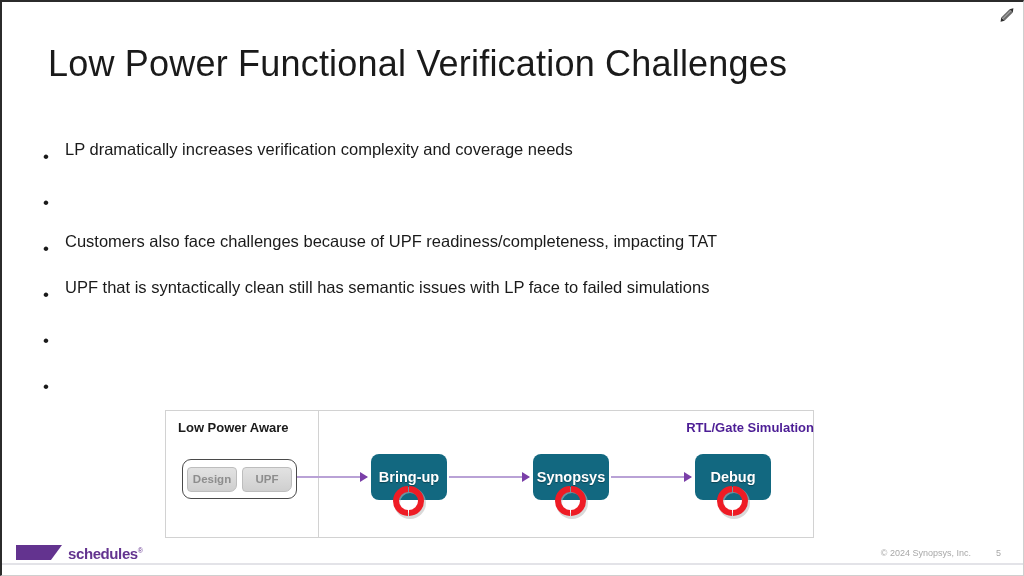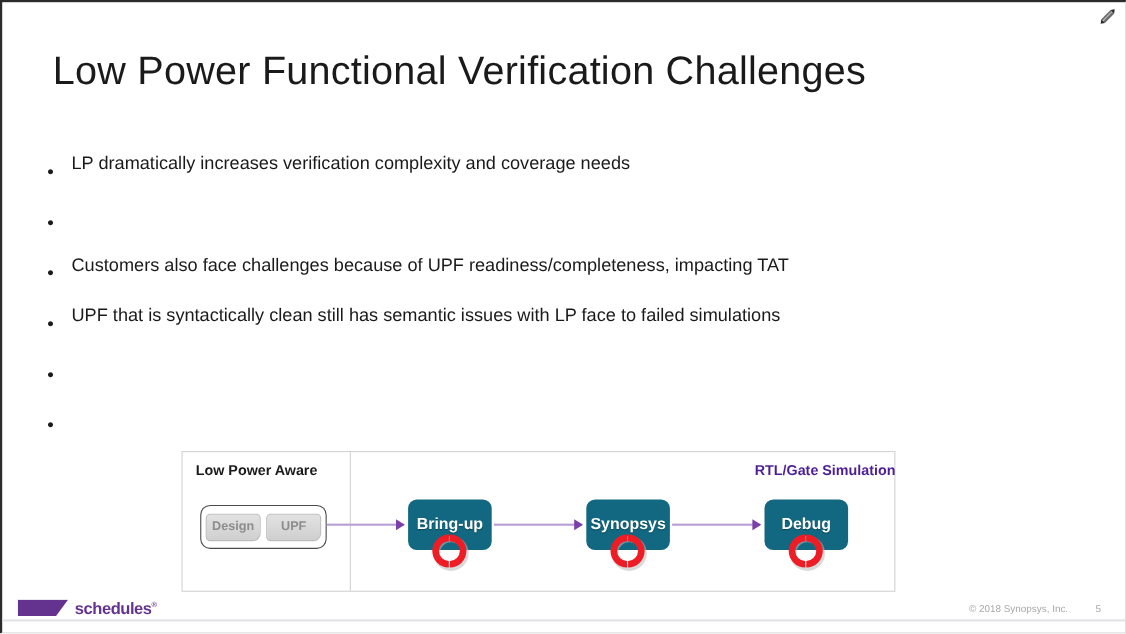--- a/index.html
+++ b/index.html
@@ -361,16 +361,16 @@
     </div>
   </div>
 
   <div class="footer-rule"></div>
 
   <div class="logo">
     <div class="logo-mark"></div>
     <div class="logo-text"><span>schedules</span><span class="logo-tm">®</span></div>
   </div>
 
-  <div class="copyright">© 2018 Synopsys, Inc.</div>
+  <div class="copyright">© 2024 Synopsys, Inc.</div>
   <div class="page-number">5</div>
 
 </div>
 
 </body></html>

